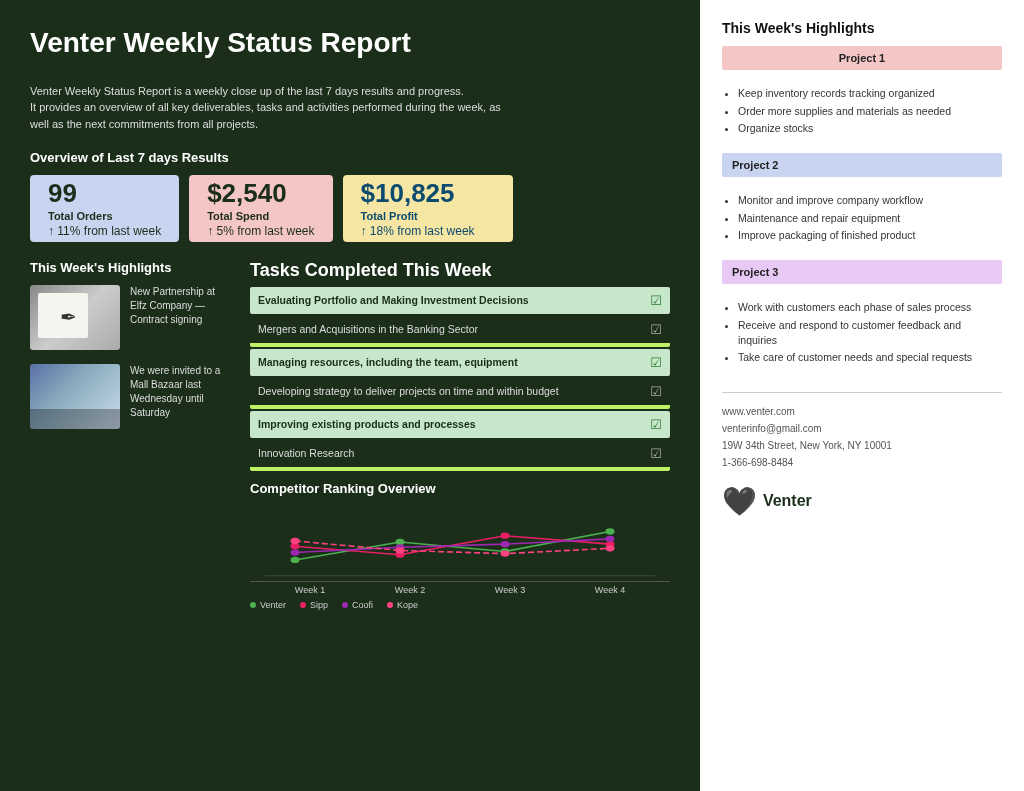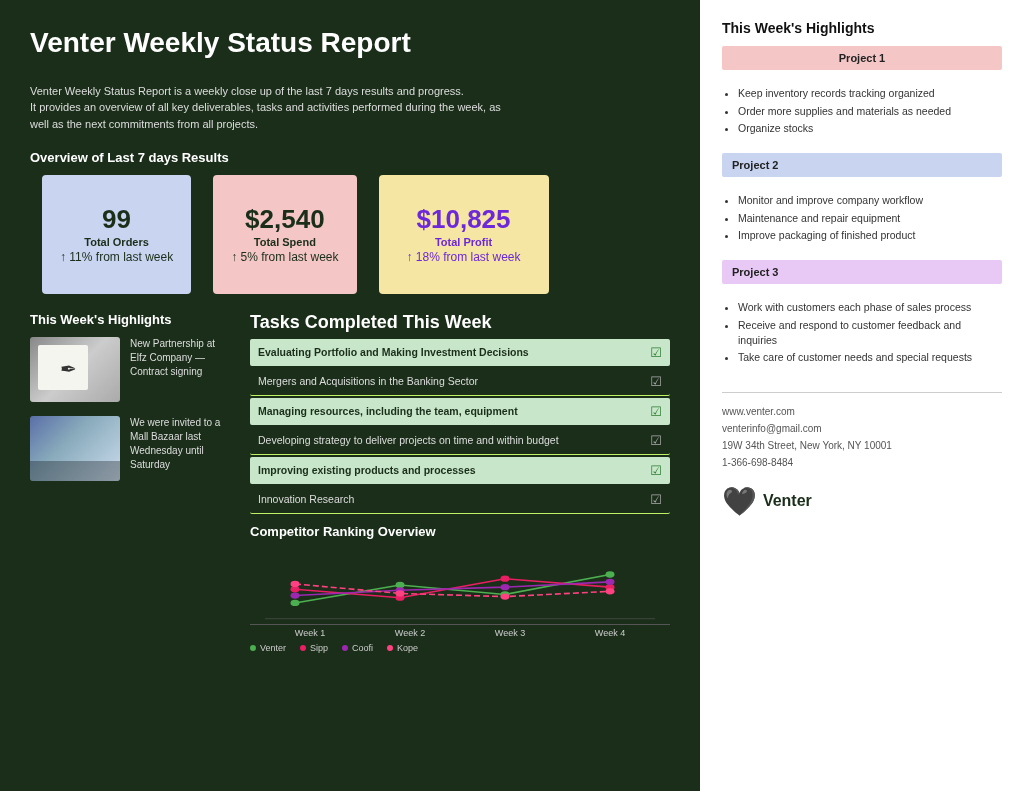--- a/index.html
+++ b/index.html
@@ -39,29 +39,28 @@
 
     .overview-grid {
       display: flex;
       gap: 10px;
       margin-bottom: 18px;
       flex-wrap: wrap;
     }
 
     .stat-box {
       border-radius: 4px;
-      padding: 30px 18px;
-      text-align: center;
+      padding: 4px 18px;
+      text-align: left;
       min-width: 130px;
-      margin-left: 12px;
     }
 
     .stat-box.blue { background: #c8d4f0; color: #1a2e1a; }
     .stat-box.pink { background: #f5c6c6; color: #1a2e1a; }
-    .stat-box.yellow { background: #f5e6a3; color: #6d28d9; width: 170px; }
+    .stat-box.yellow { background: #f5e6a3; color: #0c4a6e; width: 170px; }
 
     .stat-number {
       font-size: 26px;
       font-weight: 900;
       display: block;
       line-height: 1.1;
     }
 
     .stat-label {
       font-size: 11px;
@@ -160,21 +159,21 @@
       display: flex;
       align-items: flex-start;
       justify-content: space-between;
       padding: 6px 8px;
       margin-bottom: 2px;
       font-size: 10.5px;
       border-radius: 2px;
     }
 
     .task-item.highlight-green { background: #c8e6c9; color: #1a2e1a; }
-    .task-item.normal { background: transparent; color: #ddd; border-bottom: 1px solid #bef264; }
+    .task-item.normal { background: transparent; color: #ddd; border-bottom: 4px solid #bef264; }
 
     .task-text { flex: 1; line-height: 1.35; font-weight: 500; }
     .task-item.highlight-green .task-text { font-weight: 700; color: #1a2e1a; }
 
     .checkbox {
       font-size: 13px;
       margin-left: 6px;
       flex-shrink: 0;
     }
 

